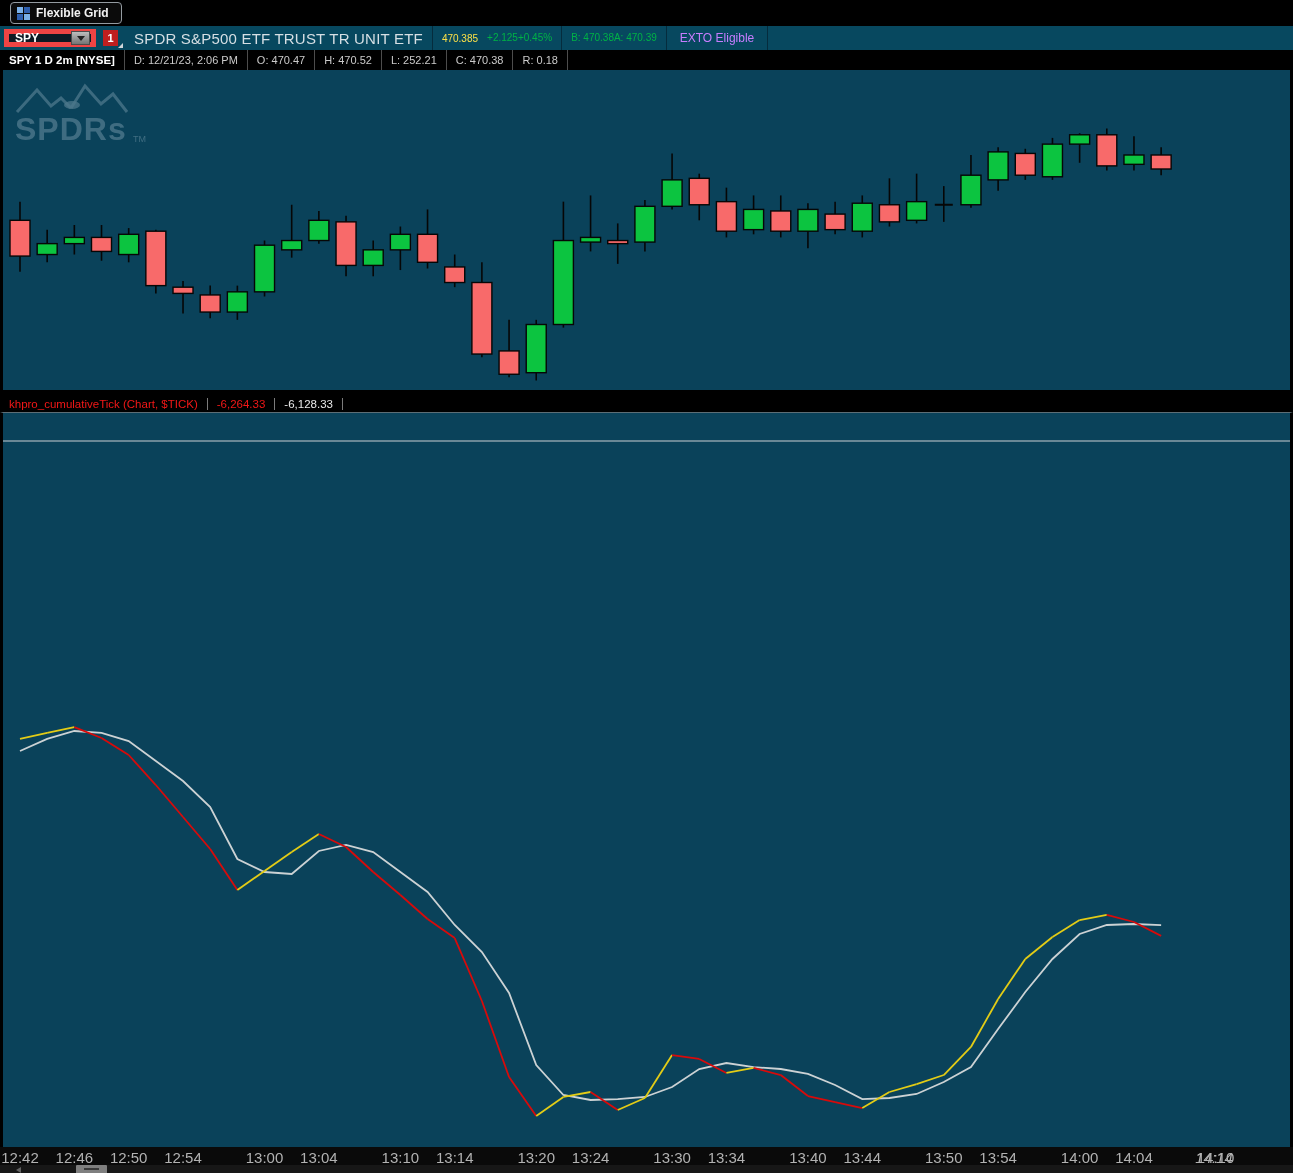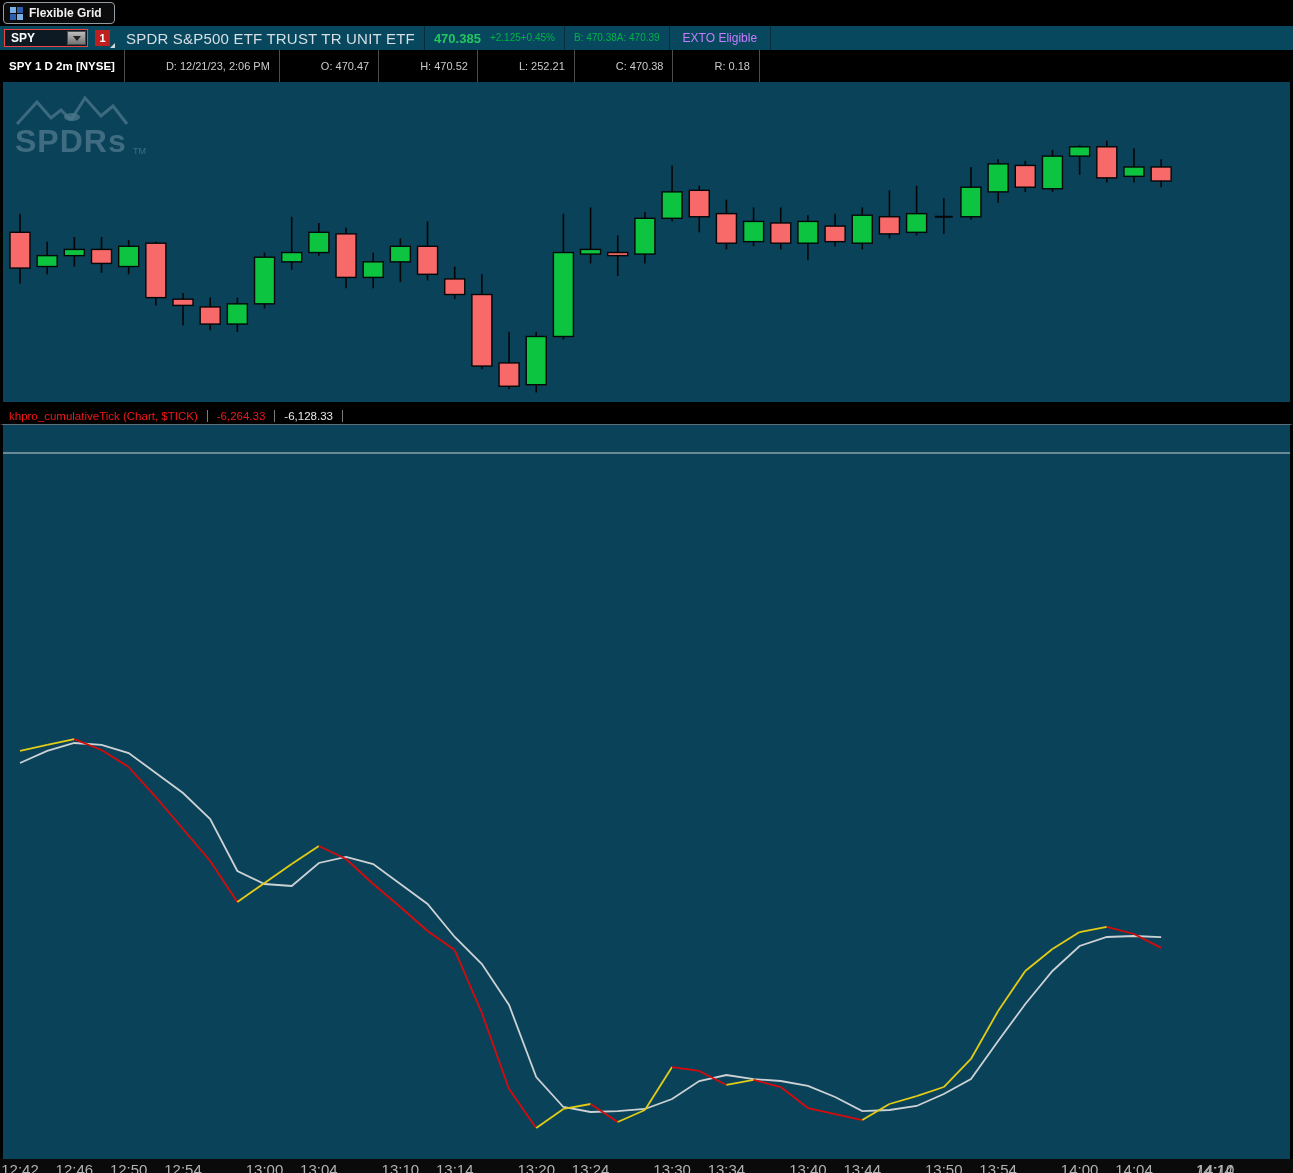--- a/index.html
+++ b/index.html
@@ -1,44 +1,44 @@
 <!DOCTYPE html>
 <html><head>
 <meta charset="utf-8">
 <style>
   html,body{margin:0;padding:0;background:#000;}
   body{width:1293px;height:1173px;overflow:hidden;font-family:"Liberation Sans",sans-serif;}
   .app{position:relative;width:1293px;height:1173px;background:#000;}
 
   
-  .titlebar{height:26px;background:#000;display:flex;align-items:center;padding-left:3px;}
+  .titlebar{height:26px;background:#000;display:flex;align-items:center;padding-left:10px;}
   .title-tab{display:flex;align-items:center;gap:6px;height:20px;padding:0 12px 0 6px;
     border:1px solid #949ba1;border-radius:4px;background:#0b0b0b;color:#f2f2f2;
     font-size:12px;font-weight:bold;}
 
   
   .symbol-row{height:24px;background:#07485f;display:flex;align-items:center;}
-  .symbol-input{width:84px;height:18px;margin-left:4px;background:#0d1a24;border:1px solid #ef4444;
+  .symbol-input{width:92px;height:18px;margin-left:4px;background:#0d1a24;border:5px solid #ef4444;
     display:flex;align-items:center;justify-content:space-between;padding-left:6px;color:#fff;
     font-size:12px;font-weight:bold;box-sizing:border-box;}
   .dd-btn{width:19px;height:14px;background:linear-gradient(#bdbdbd,#747474);border:1px solid #4c4c4c;
     display:flex;align-items:center;justify-content:center;margin-right:1px;padding:0;cursor:pointer;}
   .dd-caret{width:0;height:0;border-left:4px solid transparent;border-right:4px solid transparent;border-top:5px solid #222;}
   .badge{margin-left:7px;width:15px;height:16px;background:#bf1f1f;color:#fff;font-weight:bold;font-size:11px;
     display:flex;align-items:center;justify-content:center;position:relative;}
   .badge::after{content:'';position:absolute;right:-5px;bottom:-2px;
     border-left:5px solid transparent;border-bottom:5px solid #cfd6da;}
   .desc{margin-left:16px;color:#d6dfe4;font-size:15px;letter-spacing:.2px;white-space:nowrap;}
   .vsep{width:1px;align-self:stretch;background:#052c3d;margin:0 9px;}
-  .price{color:#22c55e;font-size:13px;font-weight:bold;}
+  .price{color:#fde047;font-size:10px;font-weight:normal;}
   .small-green{display:flex;font-size:10px;color:#00b246;line-height:10px;margin-left:9px;}
   .exto{color:#c77dff;font-size:12px;padding:0 4px;white-space:nowrap;}
 
   
-  .chart-header{height:32px;background:#000;display:flex;align-items:stretch;font-size:11px;color:#cbcbcb;gap:32px;}
+  .chart-header{height:20px;background:#000;display:flex;align-items:stretch;font-size:11px;color:#cbcbcb;}
   .ch-cell{padding:0 9px;border-right:1px solid #4d4d4d;display:flex;align-items:center;white-space:nowrap;}
   .ch-title{font-weight:bold;color:#fff;font-size:11.5px;}
 
   
   .upper-chart{position:relative;height:320px;background:#0a425a;border-left:3px solid #000;border-right:3px solid #000;}
   .upper-chart svg.plot{position:absolute;left:0;top:0;}
   .watermark{position:absolute;left:8px;top:8px;opacity:.5;pointer-events:none;}
 
   
   .indicator-header{height:17px;margin-top:5px;background:#000;display:flex;align-items:center;font-size:11.5px;}

